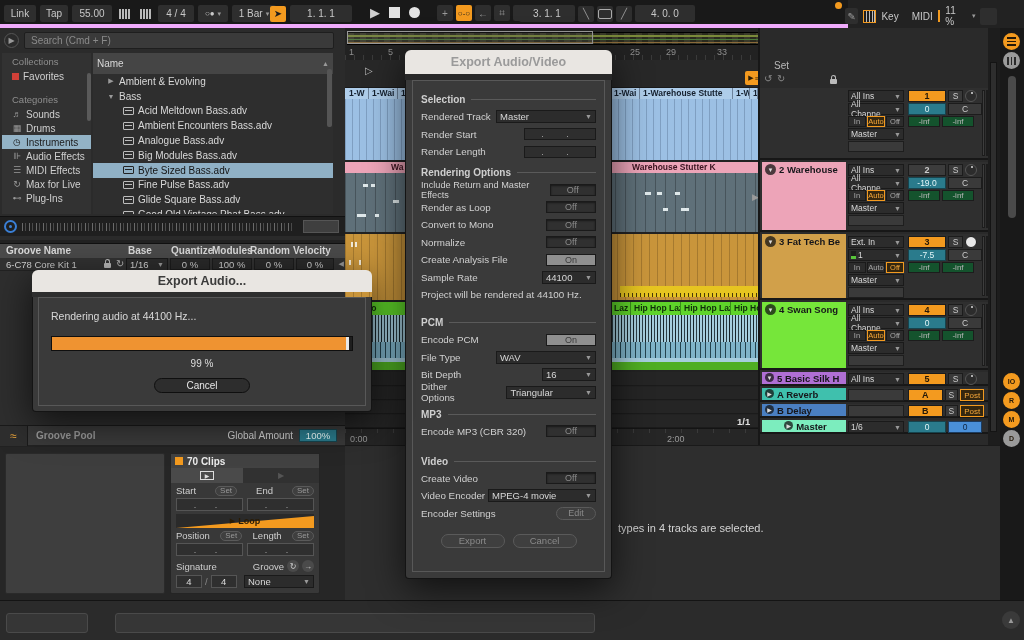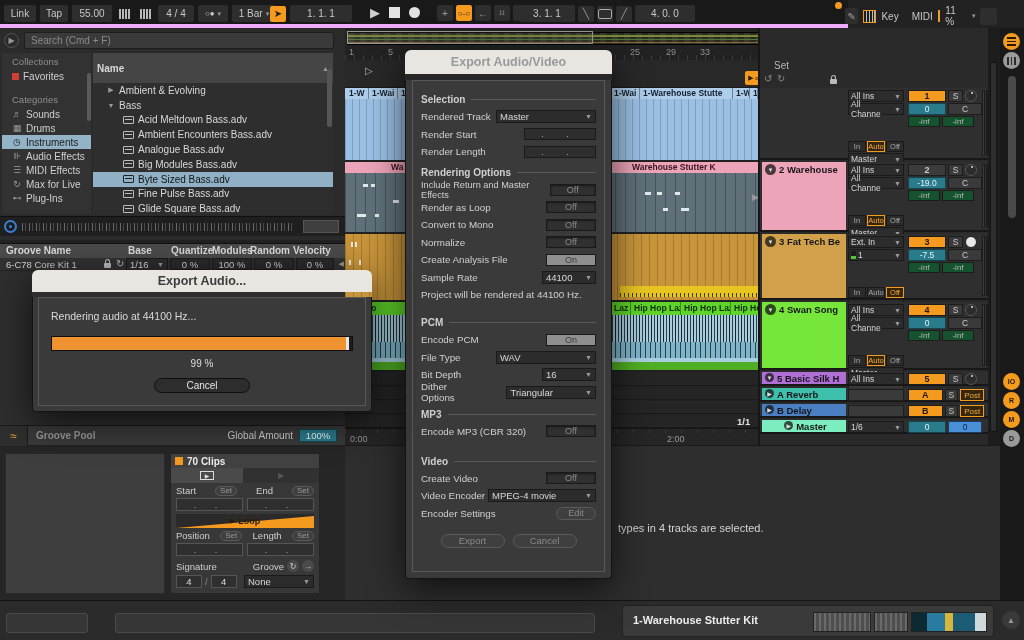--- a/index.html
+++ b/index.html
@@ -32,21 +32,21 @@
   #search-box { position:absolute; left:24px; top:4px; width:310px; height:17px; background:#3a3a3a; border:1px solid #1e1e1e; border-radius:2px; color:#8a8a8a; font-size:10px; padding-left:6px; display:flex; align-items:center; }
   #sidebar { position:absolute; left:2px; top:25px; width:89px; height:161px; background:#323232; overflow:hidden; }
   .sb-label { color:#8f8f8f; font-size:9.5px; padding:3px 0 2px 10px; }
   .sb-item { display:flex; align-items:center; gap:4px; height:14px; padding-left:10px; color:#cfcfcf; font-size:10px; white-space:nowrap; overflow:hidden; }
   .sb-item.sel { background:#93b3c6; color:#1c1c1c; }
   .sb-ic { width:10px; text-align:center; font-size:9px; color:#9a9a9a; flex:0 0 10px; }
   .sb-item.sel .sb-ic { color:#1c1c1c; }
   .redsq { width:7px; height:7px; background:#d04038; flex:0 0 7px; }
   #sidebar-scroll { position:absolute; right:0; top:20px; width:4px; height:48px; background:#5a5a5a; border-radius:2px; }
   #filelist { position:absolute; left:93px; top:25px; width:240px; height:161px; background:#2e2e2e; overflow:hidden; }
-  #filelist-header { height:30px; background:#454545; color:#d8d8d8; font-size:10px; font-weight:bold; display:flex; align-items:center; padding:0 4px; justify-content:space-between; }
+  #filelist-header { height:21px; background:#454545; color:#d8d8d8; font-size:10px; font-weight:normal; display:flex; align-items:center; padding:0 4px; justify-content:space-between; }
   .frow { height:14.8px; display:flex; align-items:center; color:#d8d8d8; font-size:10px; white-space:nowrap; overflow:hidden; gap:4px; }
   .frow .tri { color:#9a9a9a; font-size:7px; width:8px; text-align:center; }
   .frow.sel { background:#8fb0c5; color:#141414; }
   .rackic { width:11px; height:8px; border:1px solid #bdbdbd; border-radius:1px; flex:0 0 11px; position:relative; }
   .rackic:before { content:""; position:absolute; left:1px; right:1px; top:2px; height:1px; background:#bdbdbd; }
   .frow.sel .rackic, .frow.sel .rackic:before { border-color:#222; background-color:transparent; }
   .frow.sel .rackic:before { background:#222; }
   #filelist-scroll { position:absolute; right:1px; top:16px; width:5px; height:58px; background:#555; border-radius:2px; }
   #previewbar { position:absolute; left:0; top:188px; width:345px; height:20px; background:#1f1f1f; border-top:1px solid #111; }
   #preview-icon { position:absolute; left:4px; top:3px; width:13px; height:13px; border:2px solid #3a7fd5; border-radius:50%; }
@@ -133,21 +133,21 @@
   .midi-arrow { position:absolute; color:#9a9a9a; font-size:9px; }
 
   
   #headers { position:absolute; left:758px; top:28px; width:230px; height:417px; background:#2a2a2a; border-left:2px solid #171717; }
   #hdr-top { position:absolute; left:0; top:32px; width:230px; height:28px; color:#b8b8b8; }
   .trk { position:absolute; left:0; width:230px; border-bottom:2px solid #171717; background:#2f2f2f; }
   .tname { position:absolute; left:2px; top:0; bottom:0; width:84px; display:flex; align-items:flex-start; gap:3px; padding:2px 0 0 3px; font-weight:bold; font-size:9.5px; color:#16161a; overflow:hidden; white-space:nowrap; }
   .foldic { width:11px; height:11px; border-radius:50%; background:rgba(20,20,20,.75); color:#ddd; font-size:6px; display:flex; align-items:center; justify-content:center; flex:0 0 11px; }
   .tio { position:absolute; left:88px; top:2px; width:56px; display:flex; flex-direction:column; gap:1px; }
   .tio .dd { height:12px; font-size:8.5px; padding:0 2px; }
-  .monrow { display:flex; gap:1px;margin-top:25px; }
+  .monrow { display:flex; gap:1px; }
   .mbtn { flex:1; height:11px; background:#2c2c2c; border:1px solid #1a1a1a; color:#a8a8a8; font-size:7.5px; display:flex; align-items:center; justify-content:center; }
   .mbtn.active { border-color:#f39a1f; color:#f7a83a; background:#35270f; }
   .emptybox { height:11px; background:#3a3a3a; border:1px solid #1e1e1e; }
   .tmix { position:absolute; left:148px; top:2px; width:76px; display:flex; flex-direction:column; gap:1px; }
   .mixrow { display:flex; gap:2px; align-items:center; }
   .numb { width:38px; height:12px; display:flex; align-items:center; justify-content:center; font-size:9px; font-weight:bold; background:#3c3c3c; color:#ccc; border:1px solid #1c1c1c; }
   .numb.on { background:#f39a1f; color:#241808; }
   .sbtn { width:15px; height:12px; background:#3a3a3a; border:1px solid #1c1c1c; color:#ccc; font-size:8.5px; display:flex; align-items:center; justify-content:center; }
   .knob { width:12px; height:12px; border-radius:50%; background:#2c2c2c; border:1px solid #555; position:relative; }
   .knob:before { content:""; position:absolute; left:5px; top:1px; width:2px; height:2px; background:#ddd; border-radius:50%; }
@@ -489,21 +489,21 @@
     <div id="overview"></div>
     <div id="overview-vp"></div>
     <div class="hwbtn" style="left:612px;">H</div>
     <div class="hwbtn" style="left:628px;">W</div>
 
     <div id="ruler">
       <span style="left:4px;">1</span>
       <span style="left:43px;">5</span>
       <span style="left:285px;">25</span>
       <span style="left:321px;">29</span>
-      <span style="left:355px;">33</span>
+      <span style="left:372px;">33</span>
     </div>
 
     <div id="scene-row">
       <span id="scene-marker">▷</span>
       <div id="follow-btn">
           <span>▶</span>
           <span>≡</span>
         </div>
     </div>
 
@@ -863,26 +863,20 @@
     <div class="railcirc grey" style="top:402px;">D</div>
   </div>
 
   <div id="center-bottom">
     <span id="info-text">types in 4 tracks are selected.</span>
   </div>
 
   <div id="statusbar">
     <div class="stbox" style="left:6px; width:82px;"></div>
     <div class="stbox" style="left:115px; width:480px;"></div>
-    <div id="devicebar">
-      <span id="device-title">1-Warehouse Stutter Kit</span>
-      <span class="thumb" style="left:190px; width:58px;"></span>
-      <span class="thumb" style="left:251px; width:34px;"></span>
-      <span class="thumb blue" style="left:288px; width:76px;"></span>
-    </div>
     <div id="status-tri">▲</div>
   </div>
 
   <div class="dialog" id="export-dialog">
     <div class="dlg-title">Export Audio/Video</div>
     <div class="dlg-body">
       <div id="export-inner">
         <div class="sechead">Selection</div>
         <div class="erow">
             <span>Rendered Track</span>

